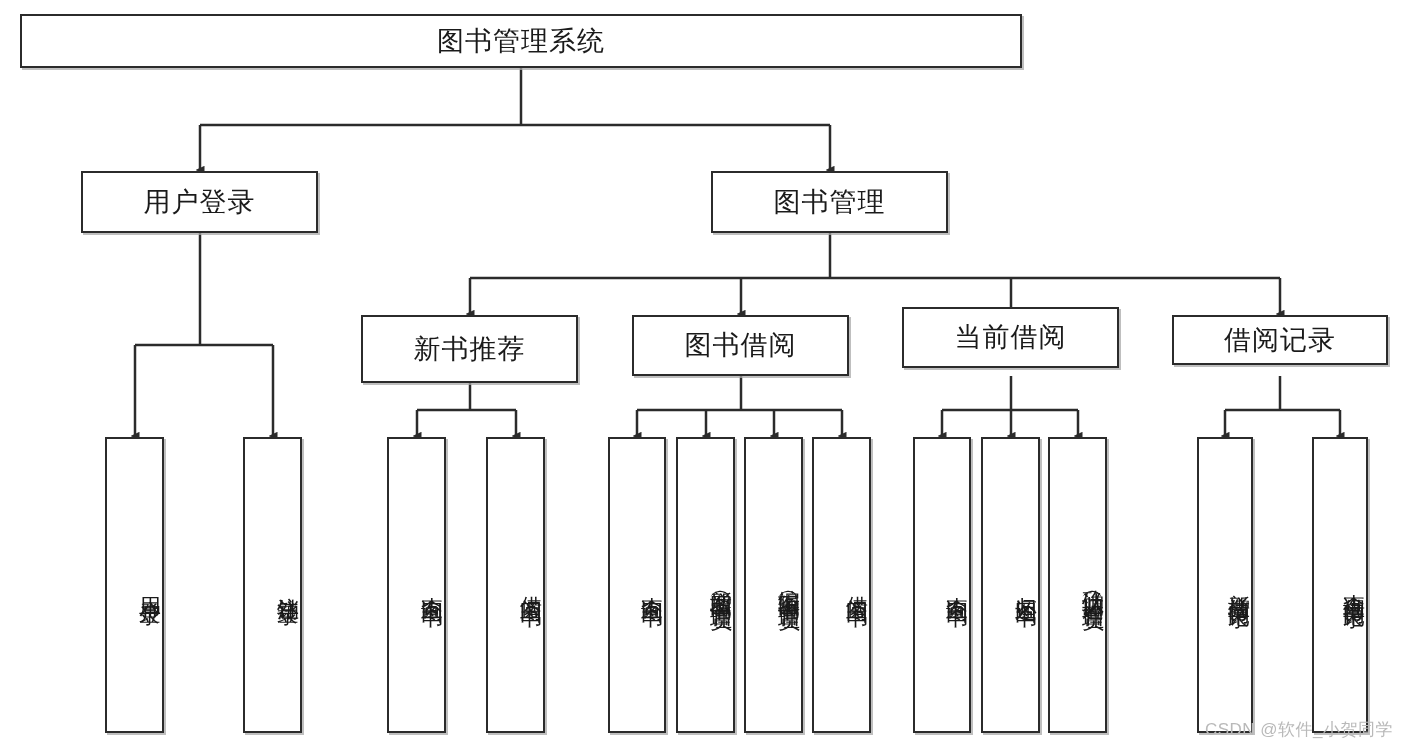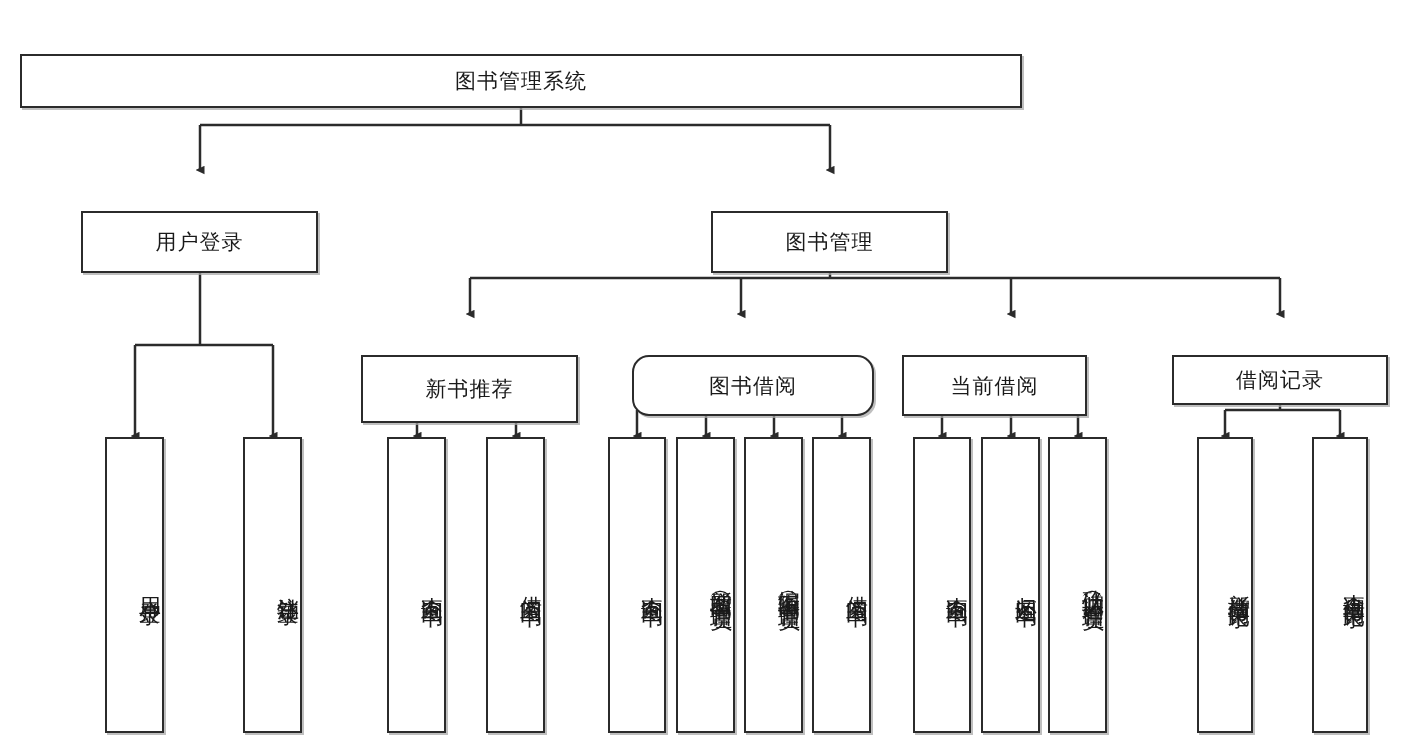--- a/index.html
+++ b/index.html
@@ -31,24 +31,23 @@
     background: #ffffff;
     border: 2.5px solid #2b2b2b;
     box-shadow: 2px 2px 0px rgba(170,170,170,0.75);
     display: flex;
     align-items: center;
     justify-content: center;
     color: #1a1a1a;
     overflow: hidden;
   }
   .node-box.horizontal {
-    font-size: 21px;
+    font-size: 27px;
     letter-spacing: 1px;
     line-height: 1.2;
-    margin-top: 40px;
   }
   .node-box.vertical {
     writing-mode: vertical-rl;
     text-orientation: upright;
     font-size: 22px;
     letter-spacing: 3px;
     line-height: 1.05;
     padding: 6px 0;
     align-items: flex-start;
     justify-content: center;
@@ -125,24 +124,24 @@
       </div>
       <div class="node-box horizontal" style="left: 81px; top: 171px; width: 237px; height: 62px;">
         <span class="node-label">用户登录</span>
       </div>
       <div class="node-box horizontal" style="left: 711px; top: 171px; width: 237px; height: 62px; align-items: center;">
         <span class="node-label">图书管理</span>
       </div>
       <div class="node-box horizontal" style="left: 361px; top: 315px; width: 217px; height: 68px;">
         <span class="node-label">新书推荐</span>
       </div>
-      <div class="node-box horizontal" style="left: 632px; top: 315px; width: 242px; height: 61px; border-radius: 17px;">
+      <div class="node-box horizontal" style="left: 632px; top: 315px; width: 217px; height: 61px;">
         <span class="node-label">图书借阅</span>
       </div>
-      <div class="node-box horizontal" style="left: 902px; top: 315px; width: 185px; height: 61px;">
+      <div class="node-box horizontal" style="left: 902px; top: 307px; width: 217px; height: 61px;">
         <span class="node-label">当前借阅</span>
       </div>
       <div class="node-box horizontal" style="left: 1172px; top: 315px; width: 216px; height: 50px;">
         <span class="node-label">借阅记录</span>
       </div>
       <div class="node-box vertical" style="left: 105px; top: 437px; width: 59px; height: 296px;">
         <span class="node-label">用户登录</span>
       </div>
       <div class="node-box vertical" style="left: 243px; top: 437px; width: 59px; height: 296px;">
         <span class="node-label">注销登录</span>
@@ -175,14 +174,15 @@
         <span class="node-label">确认归还（管理员）</span>
       </div>
       <div class="node-box vertical" style="left: 1197px; top: 437px; width: 56px; height: 296px;">
         <span class="node-label">新增借阅记录</span>
       </div>
       <div class="node-box vertical" style="left: 1312px; top: 437px; width: 56px; height: 296px;">
         <span class="node-label">查询借阅记录</span>
       </div>
     </div>
 
+  <div id="watermark">CSDN @软件_小贺同学</div>
 
 </div>
 
 </body></html>

